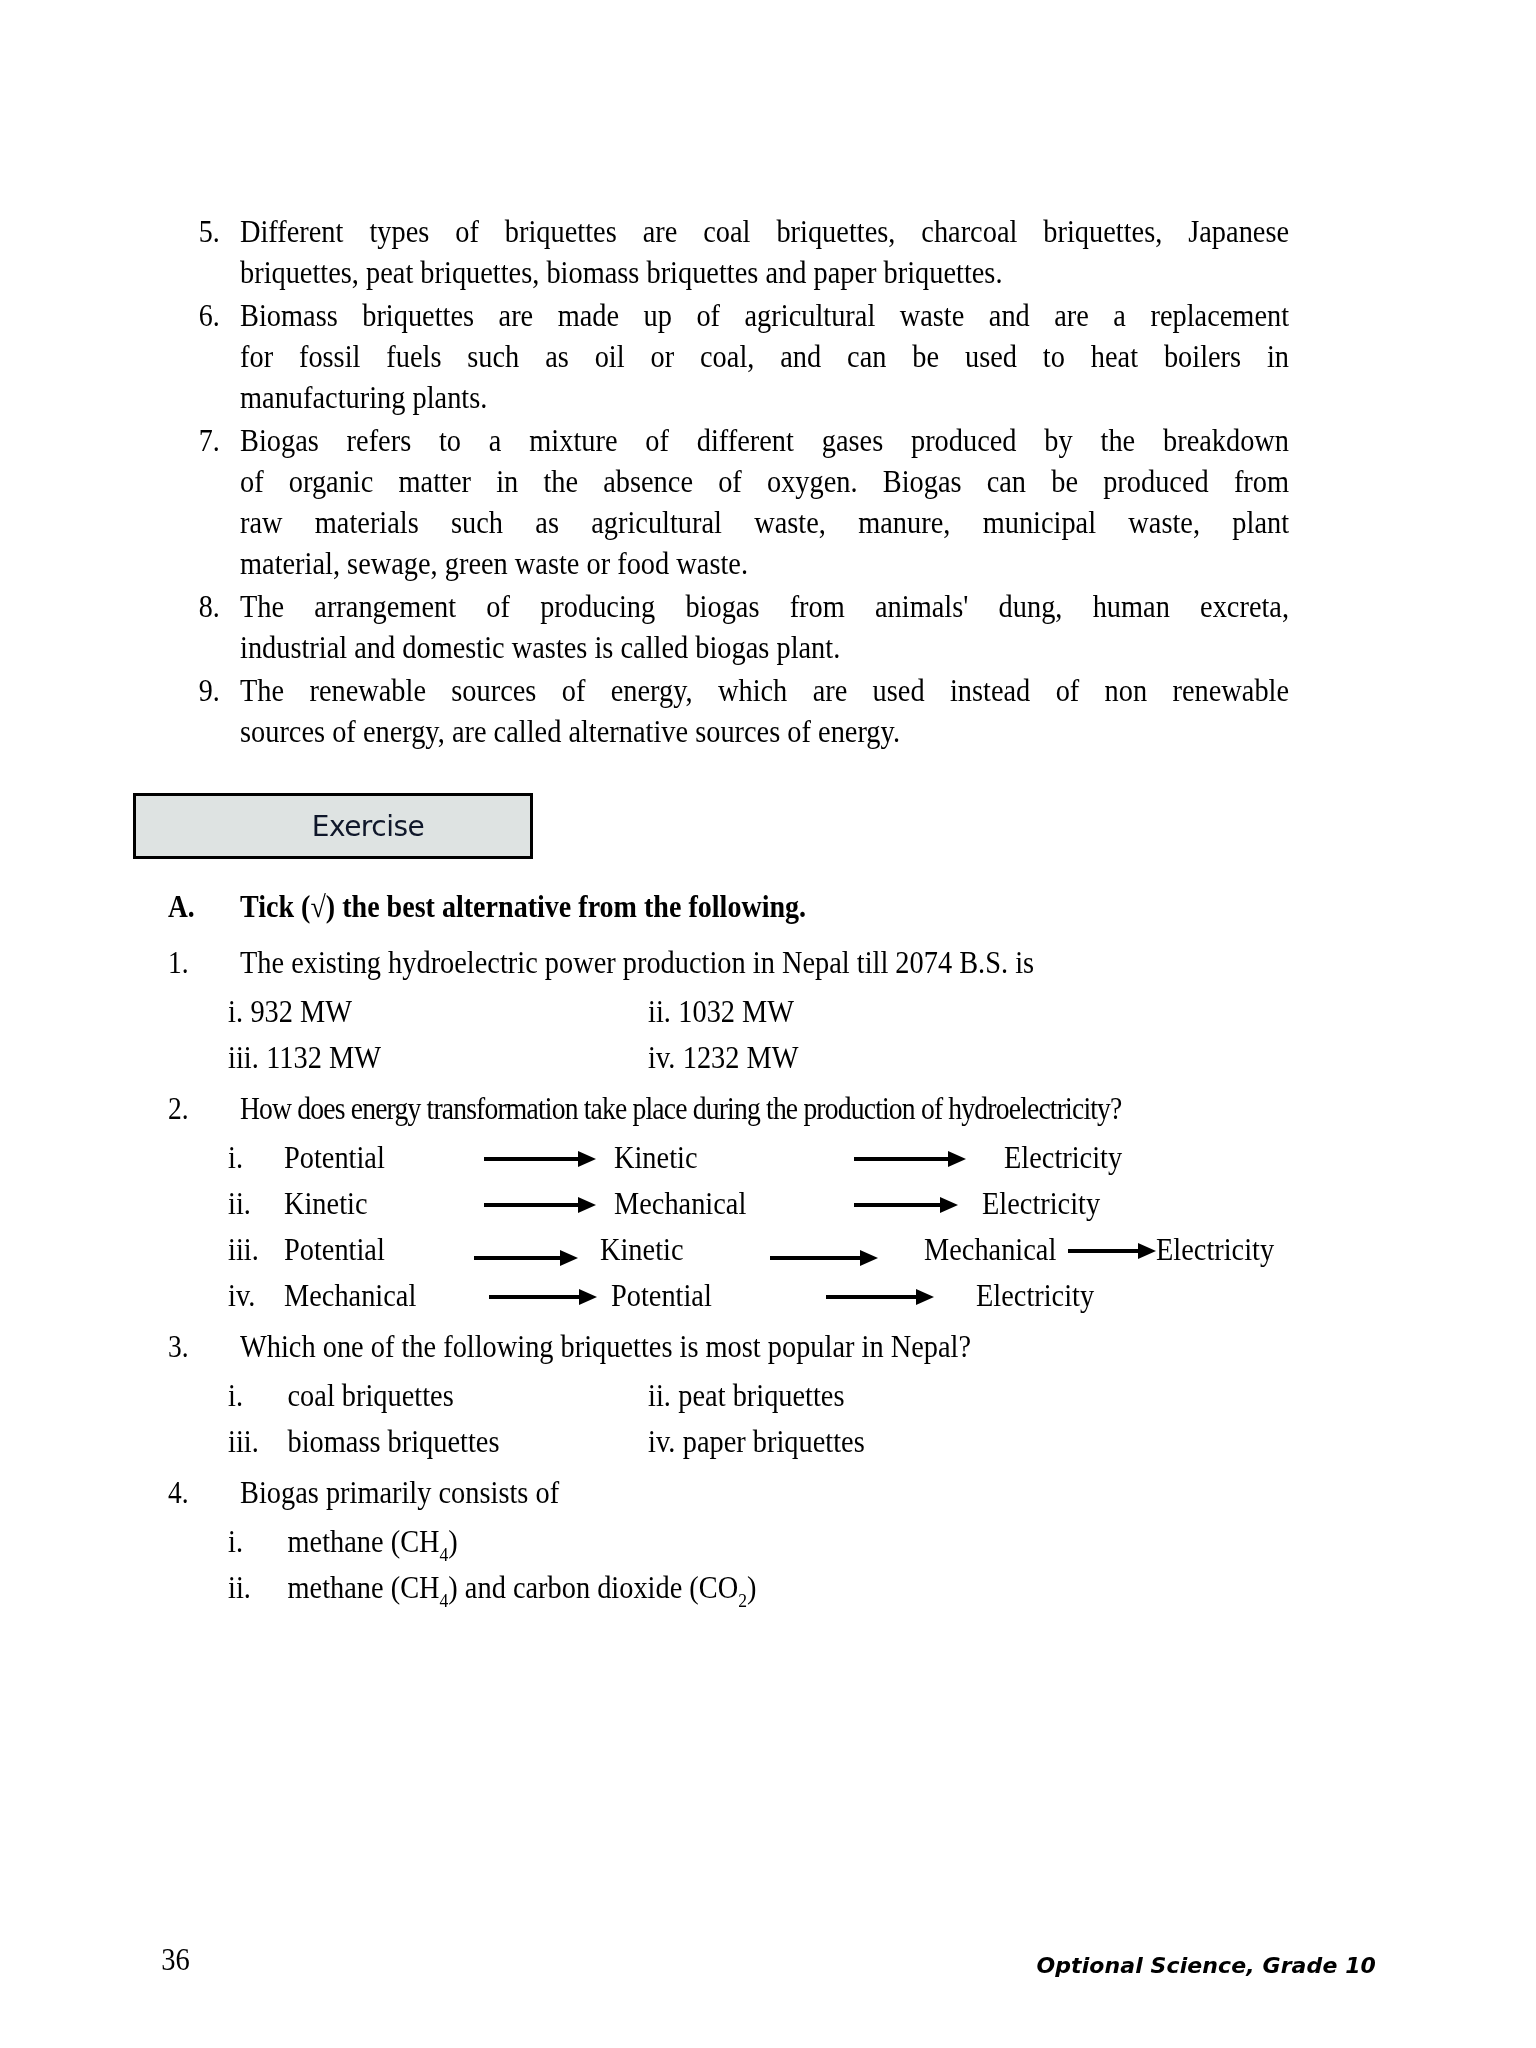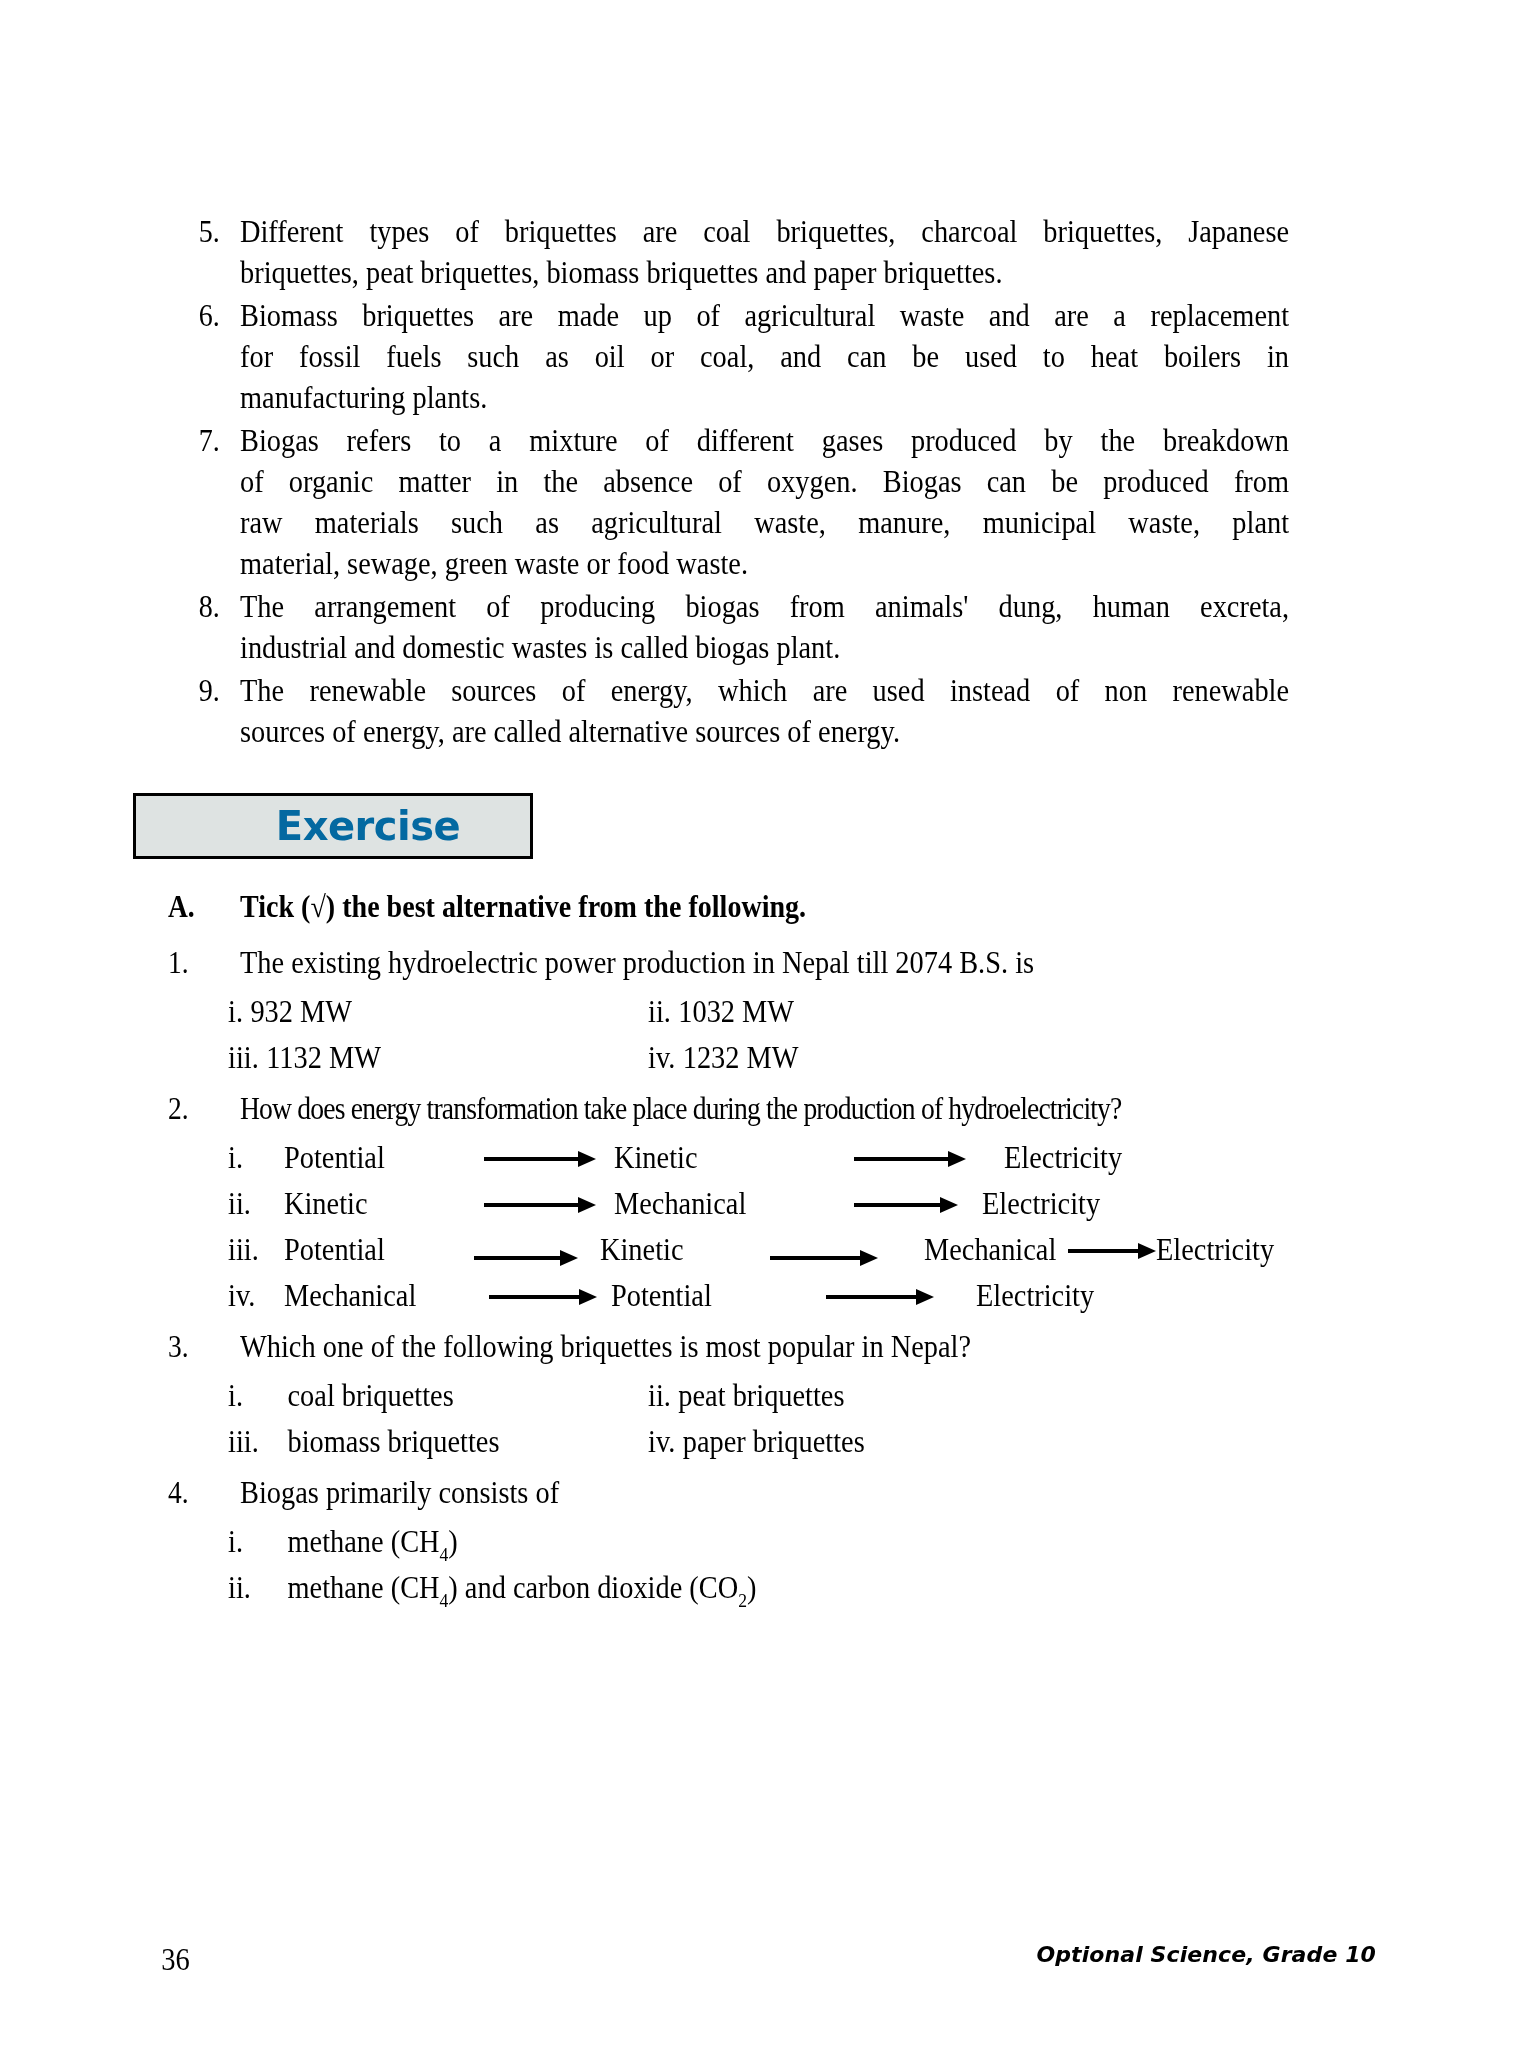--- a/index.html
+++ b/index.html
@@ -78,24 +78,24 @@
     height: 66px;
     background: #dee3e2;
     border: 3px solid #000;
     box-sizing: border-box;
     display: flex;
     align-items: center;
     justify-content: center;
   }
   .exercise-box .label {
     font-family: "DejaVu Sans", "Liberation Sans", sans-serif;
-    font-weight: bold;
-    font-size: 40px;
+    font-weight: normal;
+    font-size: 28px;
     letter-spacing: -0.5px;
-    color: #0369a1;
+    color: #0f172a;
     padding-left: 70px;
   }
 
   
   .sec-head {
     display: flex;
     align-items: flex-start;
     font-weight: bold;
     font-size: 30.5px;
     line-height: 40px;
@@ -224,21 +224,21 @@
   }
 
   
   .footer {
     position: absolute;
     left: 160px;
     right: 160px;
     top: 1942px;
     display: flex;
     justify-content: space-between;
-    align-items: flex-start;
+    align-items: flex-end;
   }
   .footer .pageno {
     font-size: 31px;
     font-family: "Liberation Serif", "DejaVu Serif", serif;
     transform: scaleX(0.92);
     transform-origin: left baseline;
   }
   .footer .bookref {
     font-family: "DejaVu Sans", "Liberation Sans", sans-serif;
     font-style: italic;

